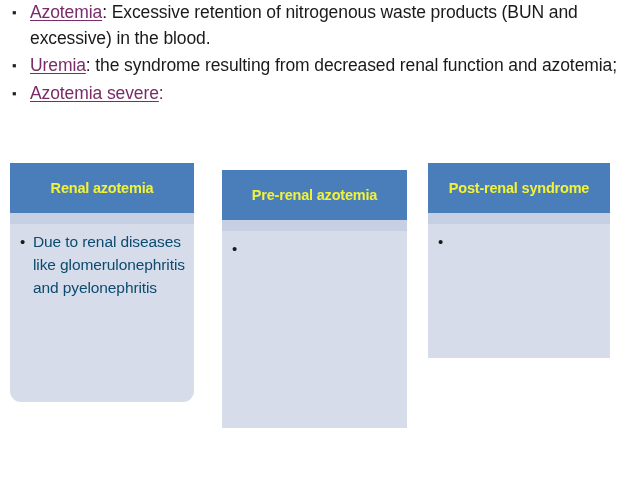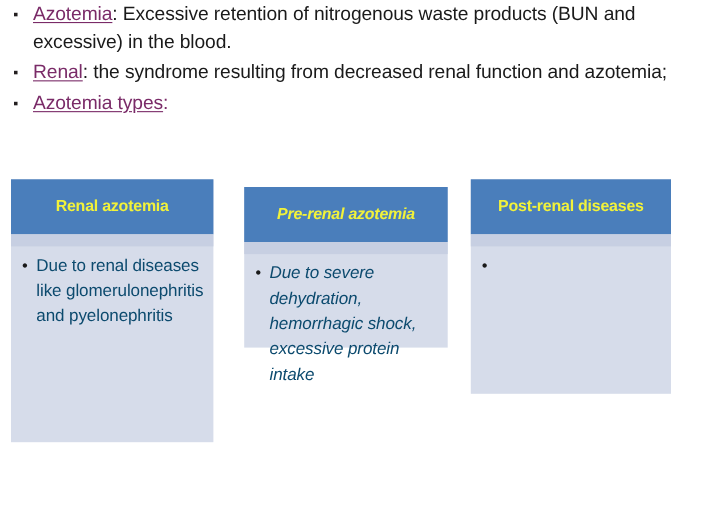--- a/index.html
+++ b/index.html
@@ -94,42 +94,42 @@
     color: #1a1a1a;
   }
   .box-body-text {
     flex: 1 1 auto;
     font-size: 15.5px;
     line-height: 23px;
     color: #0c4a6e;
     letter-spacing: -0.1px;
   }
 
-  #box-renal        { left: 10px;  top: 163px; width: 184px; height: 239px; }
-  #box-prerenal     { left: 222px; top: 170px; width: 185px; height: 146px; font-style: italic; }
+  #box-renal        { left: 10px;  top: 163px; width: 184px; height: 239px; border-radius: 11px; }
+  #box-prerenal     { left: 222px; top: 170px; width: 185px; height: 258px; }
   #box-postrenal    { left: 428px; top: 163px; width: 182px; height: 195px; }
 </style>
 </head>
 <body>
 
 <div class="bullet-list">
 
   <div class="bullet-row">
     <span class="bullet-marker">▪</span>
     <span class="bullet-text"><span class="term">Azotemia</span><span>:</span><span> Excessive retention of nitrogenous waste products (BUN and excessive) in the blood.</span></span>
   </div>
 
   <div class="bullet-row">
     <span class="bullet-marker">▪</span>
-    <span class="bullet-text"><span class="term">Renal</span><span>:</span><span> the syndrome resulting from decreased renal function and azotemia;</span></span>
+    <span class="bullet-text"><span class="term">Uremia</span><span>:</span><span> the syndrome resulting from decreased renal function and azotemia;</span></span>
   </div>
 
   <div class="bullet-row">
     <span class="bullet-marker">▪</span>
-    <span class="bullet-text"><span class="term">Azotemia types</span><span class="term-colon">:</span></span>
+    <span class="bullet-text"><span class="term">Azotemia severe</span><span class="term-colon">:</span></span>
   </div>
 
 </div>
 
 <div class="box" id="box-renal">
   <div class="box-header">
     <div class="box-header-title">Renal azotemia</div>
   </div>
   <div class="box-subband"></div>
   <div class="box-body">
@@ -138,25 +138,24 @@
   </div>
 </div>
 
 <div class="box" id="box-prerenal">
   <div class="box-header">
     <div class="box-header-title">Pre-renal azotemia</div>
   </div>
   <div class="box-subband"></div>
   <div class="box-body">
     <span class="box-bullet">•</span>
-    <span class="box-body-text">Due to severe dehydration, hemorrhagic shock, excessive protein intake</span>
   </div>
 </div>
 
 <div class="box" id="box-postrenal">
   <div class="box-header">
-    <div class="box-header-title">Post-renal diseases</div>
+    <div class="box-header-title">Post-renal syndrome</div>
   </div>
   <div class="box-subband"></div>
   <div class="box-body">
     <span class="box-bullet">•</span>
   </div>
 </div>
 
 </body></html>

